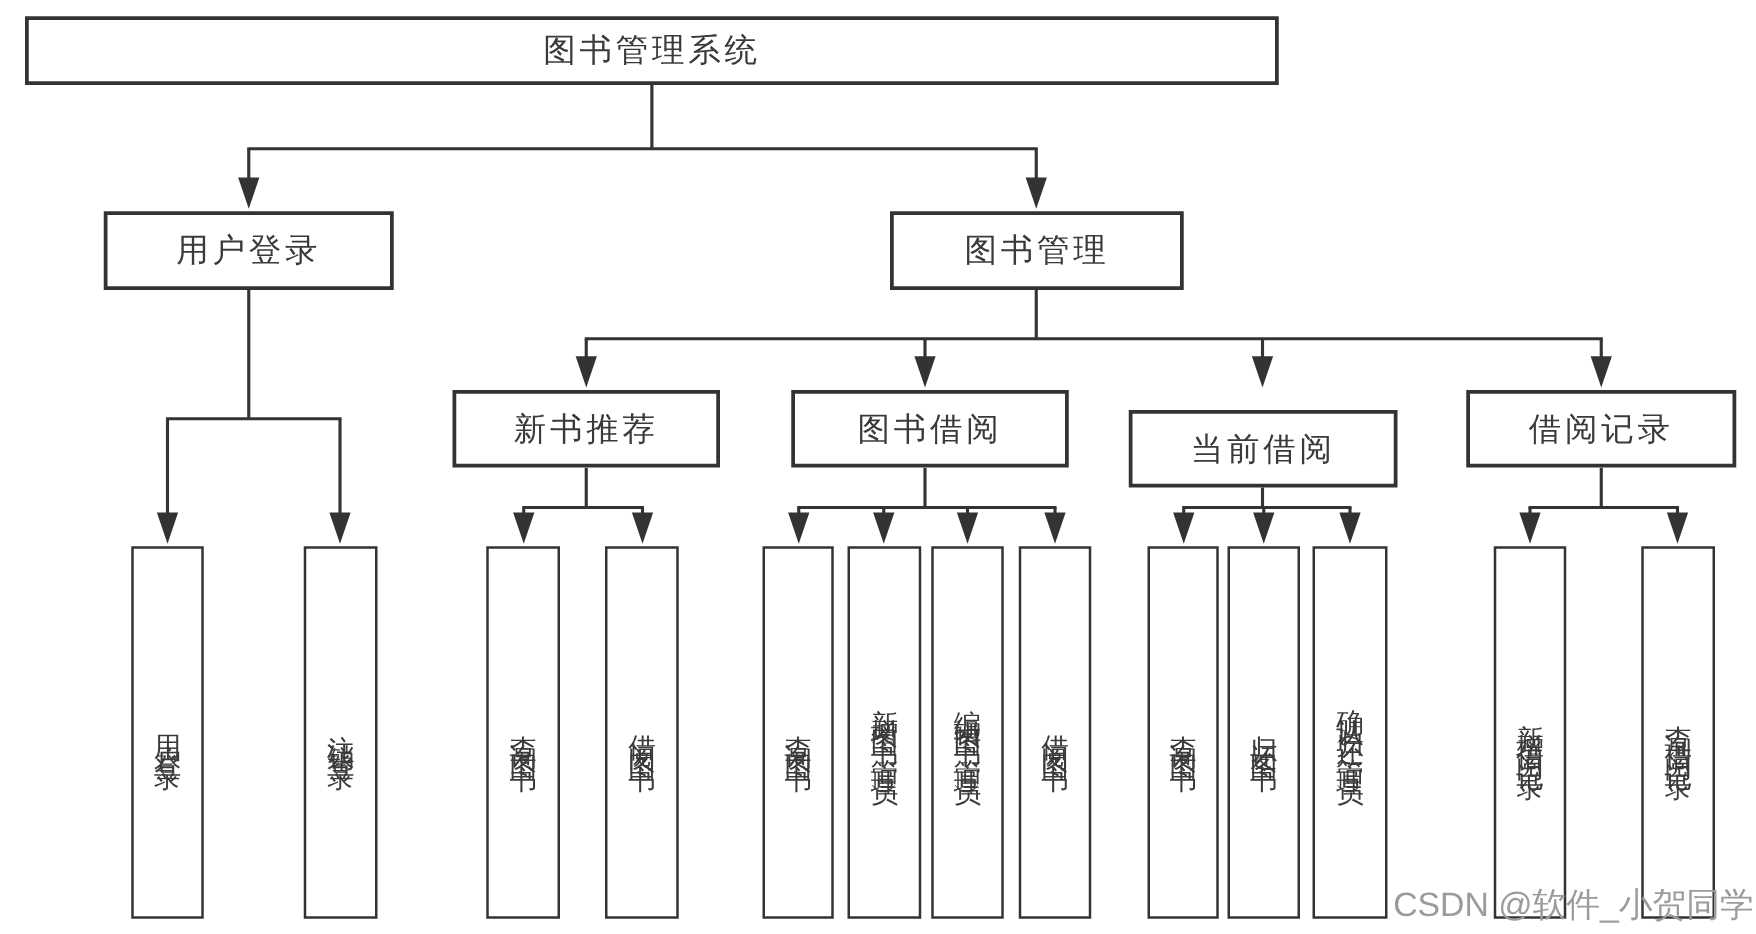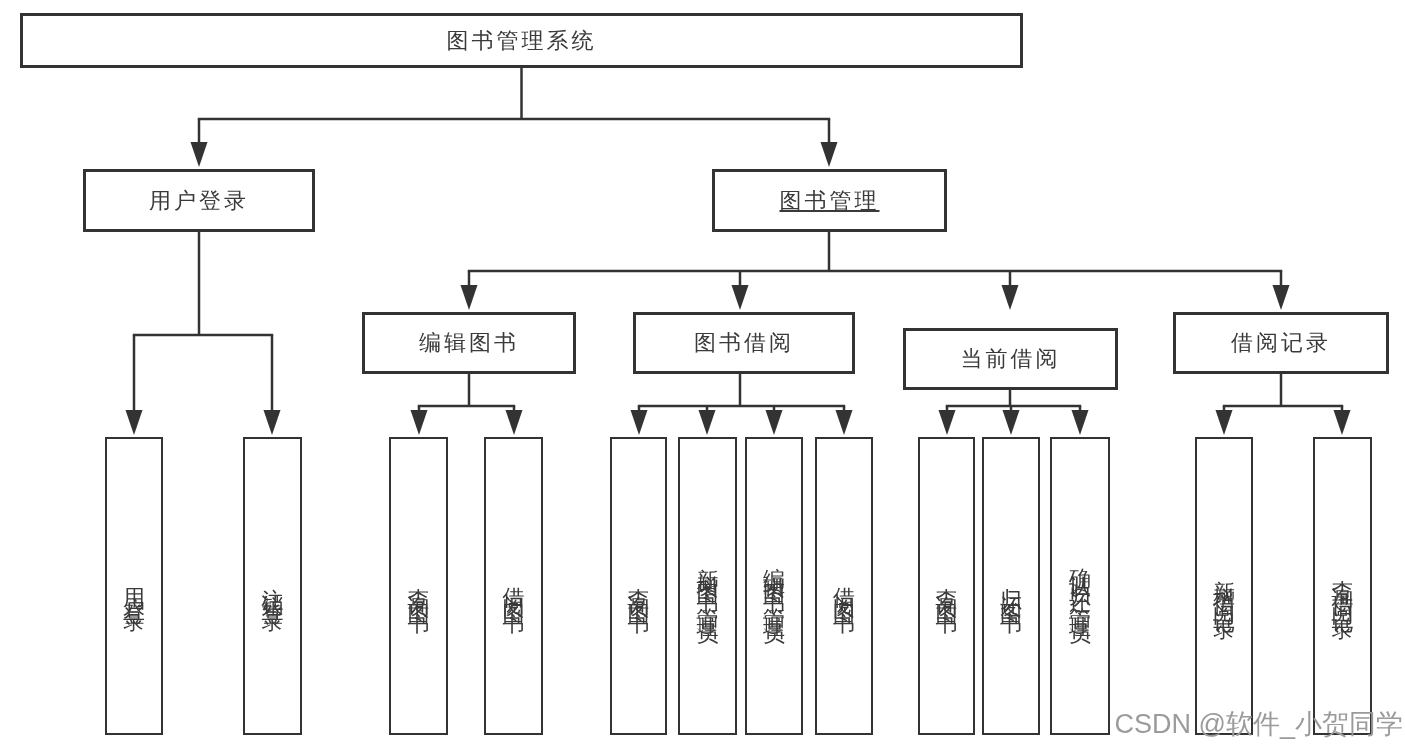--- a/index.html
+++ b/index.html
@@ -25,21 +25,21 @@
   }
   .node {
     position: absolute;
     box-sizing: border-box;
     background: #ffffff;
     border: 3px solid #333333;
     color: #3a3a3a;
     display: flex;
     align-items: center;
     justify-content: center;
-    font-size: 22px;
+    font-size: 26px;
     letter-spacing: 3px;
     z-index: 2;
     white-space: nowrap;
   }
   .leaf {
     border-width: 2px;
     writing-mode: vertical-rl;
     text-orientation: mixed;
     letter-spacing: 8px;
     font-size: 22px;
@@ -124,23 +124,23 @@
       <polygon points="1002.5,410 1019.5,410 1011,435"></polygon>
       <polygon points="1071.5,410 1088.5,410 1080,435"></polygon>
       <polygon points="1215.5,410 1232.5,410 1224,435"></polygon>
       <polygon points="1333.5,410 1350.5,410 1342,435"></polygon>
     </g>
   </svg>
 
   <div class="node" style="left:20px; top:13px; width:1003px; height:55px;">图书管理系统</div>
 
   <div class="node" style="left:83px; top:169px; width:232px; height:63px;">用户登录</div>
-  <div class="node" style="left:712px; top:169px; width:235px; height:63px;text-decoration:underline;">图书管理</div>
+  <div class="node" style="left:712px; top:169px; width:235px; height:63px;">图书管理</div>
 
-  <div class="node" style="left:362px; top:312px; width:214px; height:62px;">编辑图书</div>
+  <div class="node" style="left:362px; top:312px; width:214px; height:62px;">新书推荐</div>
   <div class="node" style="left:633px; top:312px; width:222px; height:62px;">图书借阅</div>
   <div class="node" style="left:903px; top:312px; width:215px; height:62px;margin-top:16px;">当前借阅</div>
   <div class="node" style="left:1173px; top:312px; width:216px; height:62px;">借阅记录</div>
 
   <div class="node leaf" style="left:105px; top:437px; width:58px; height:298px;">用户登录</div>
   <div class="node leaf" style="left:243px; top:437px; width:59px; height:298px;">注销登录</div>
 
   <div class="node leaf" style="left:389px; top:437px; width:59px; height:298px;">查询图书</div>
   <div class="node leaf" style="left:484px; top:437px; width:59px; height:298px;">借阅图书</div>
 

